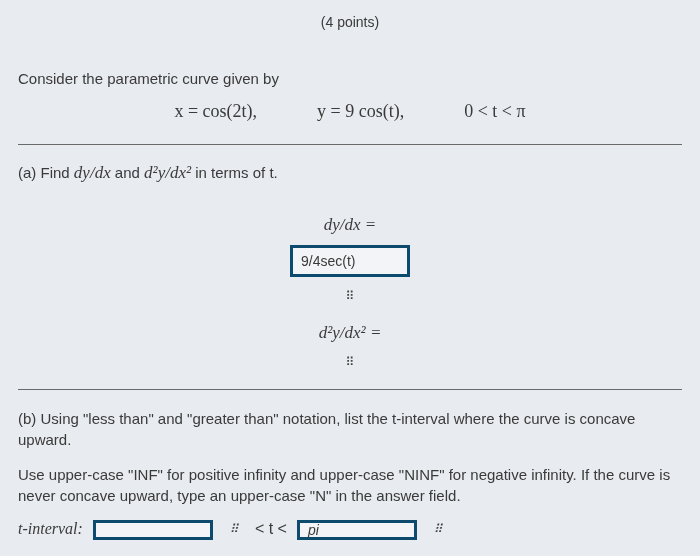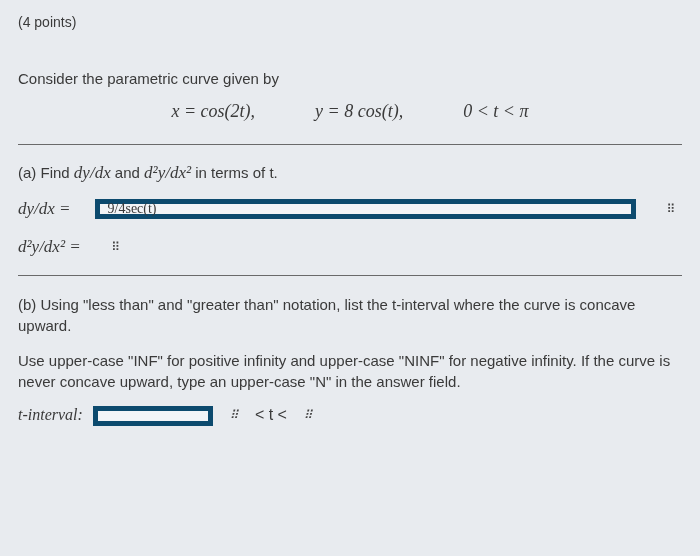--- a/index.html
+++ b/index.html
@@ -5,55 +5,55 @@
     * { margin: 0; padding: 0; box-sizing: border-box; }
     body {
       width: 700px;
       height: 556px;
       background: #e8ebef;
       font-family: Georgia, 'Times New Roman', serif;
       color: #3a3a3a;
       padding: 14px 18px;
       font-size: 15px;
     }
-    .points { font-family: Arial, sans-serif; font-size: 14px; margin-bottom: 18px; }
+    .points { font-family: Arial, sans-serif; font-size: 14px; margin-bottom: 18px; text-align: center; }
     .intro { font-family: Arial, sans-serif; font-size: 15px; margin-bottom: 14px; margin-top: 40px; }
     .eqrow {
       display: flex;
       justify-content: center;
       gap: 60px;
       font-family: 'Times New Roman', serif;
       font-size: 18px;
-      font-style: italic;
       margin-bottom: 22px;
     }
     hr.sep {
       border: none;
       border-top: 1px solid #6a6a6a;
       margin: 0 0 18px 0;
     }
-    .part { font-family: Arial, sans-serif; font-size: 15px; margin-bottom: 16px; }
+    .part { font-family: Arial, sans-serif; font-size: 15px; margin-bottom: 32px; }
     .mathvar { font-family: 'Times New Roman', serif; font-style: italic; font-size: 17px; }
     .row {
       display: flex;
       align-items: center;
-      gap: 24px;
+      gap: 10px;
       margin-bottom: 18px;
+      flex-direction: column;
     }
     .label {
       font-family: 'Times New Roman', serif;
       font-style: italic;
       font-size: 17px;
       white-space: nowrap;
     }
     .input {
       background: #f2f4f7;
-      border: 5px solid #0c4a6e;
+      border: 3px solid #0c4a6e;
       padding: 5px 8px;
-      font-family: Liberation Serif, serif;
+      font-family: Liberation Sans, sans-serif;
       font-size: 14px;
       min-width: 120px;
       height: 20px;
       display: inline-flex;
       align-items: center;
     }
     .input.long { flex: 1; }
     .icon-btn {
       width: 22px;
       height: 18px;
@@ -77,21 +77,21 @@
   </style>
 </head>
 <body>
 
 <div class="points">(4 points)</div>
 
 <div class="intro">Consider the parametric curve given by</div>
 
 <div class="eqrow">
   <div>x = cos(2t),</div>
-  <div>y = 8 cos(t),</div>
+  <div>y = 9 cos(t),</div>
   <div>0 &lt; t &lt; π</div>
 </div>
 
 <hr class="sep">
 
 <div class="part">
   <span>(a) Find </span><span class="mathvar">dy/dx</span><span> and </span><span class="mathvar">d²y/dx²</span><span> in terms of t.</span>
 </div>
 
 <div class="row">
@@ -108,14 +108,15 @@
 <hr class="sep">
 
 <div class="btxt">(b) Using "less than" and "greater than" notation, list the t-interval where the curve is concave upward.</div>
 <div class="btxt">Use upper-case "INF" for positive infinity and upper-case "NINF" for negative infinity. If the curve is never concave upward, type an upper-case "N" in the answer field.</div>
 
 <div class="trow">
   <span>t-interval:</span>
   <div class="input" style="width:110px"></div>
   <div class="icon-btn">⠿</div>
   <span class="lt"> &lt; t &lt; </span>
+  <div class="input" style="width:110px">pi</div>
   <div class="icon-btn">⠿</div>
 </div>
 
 </body></html>

